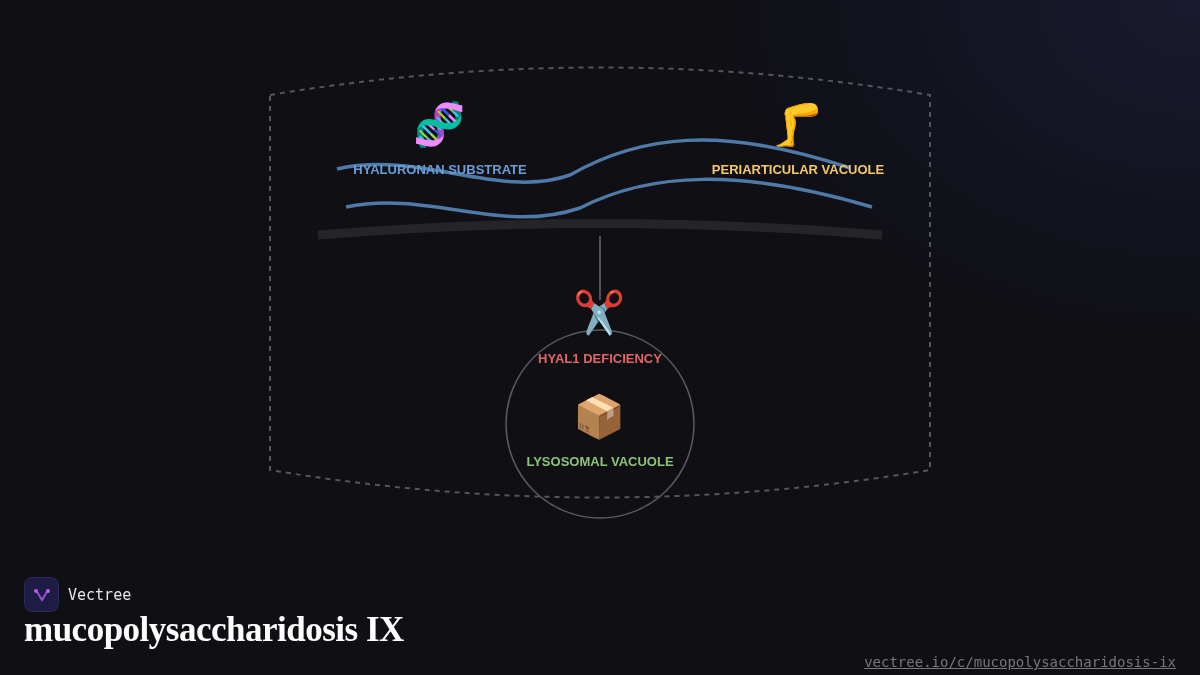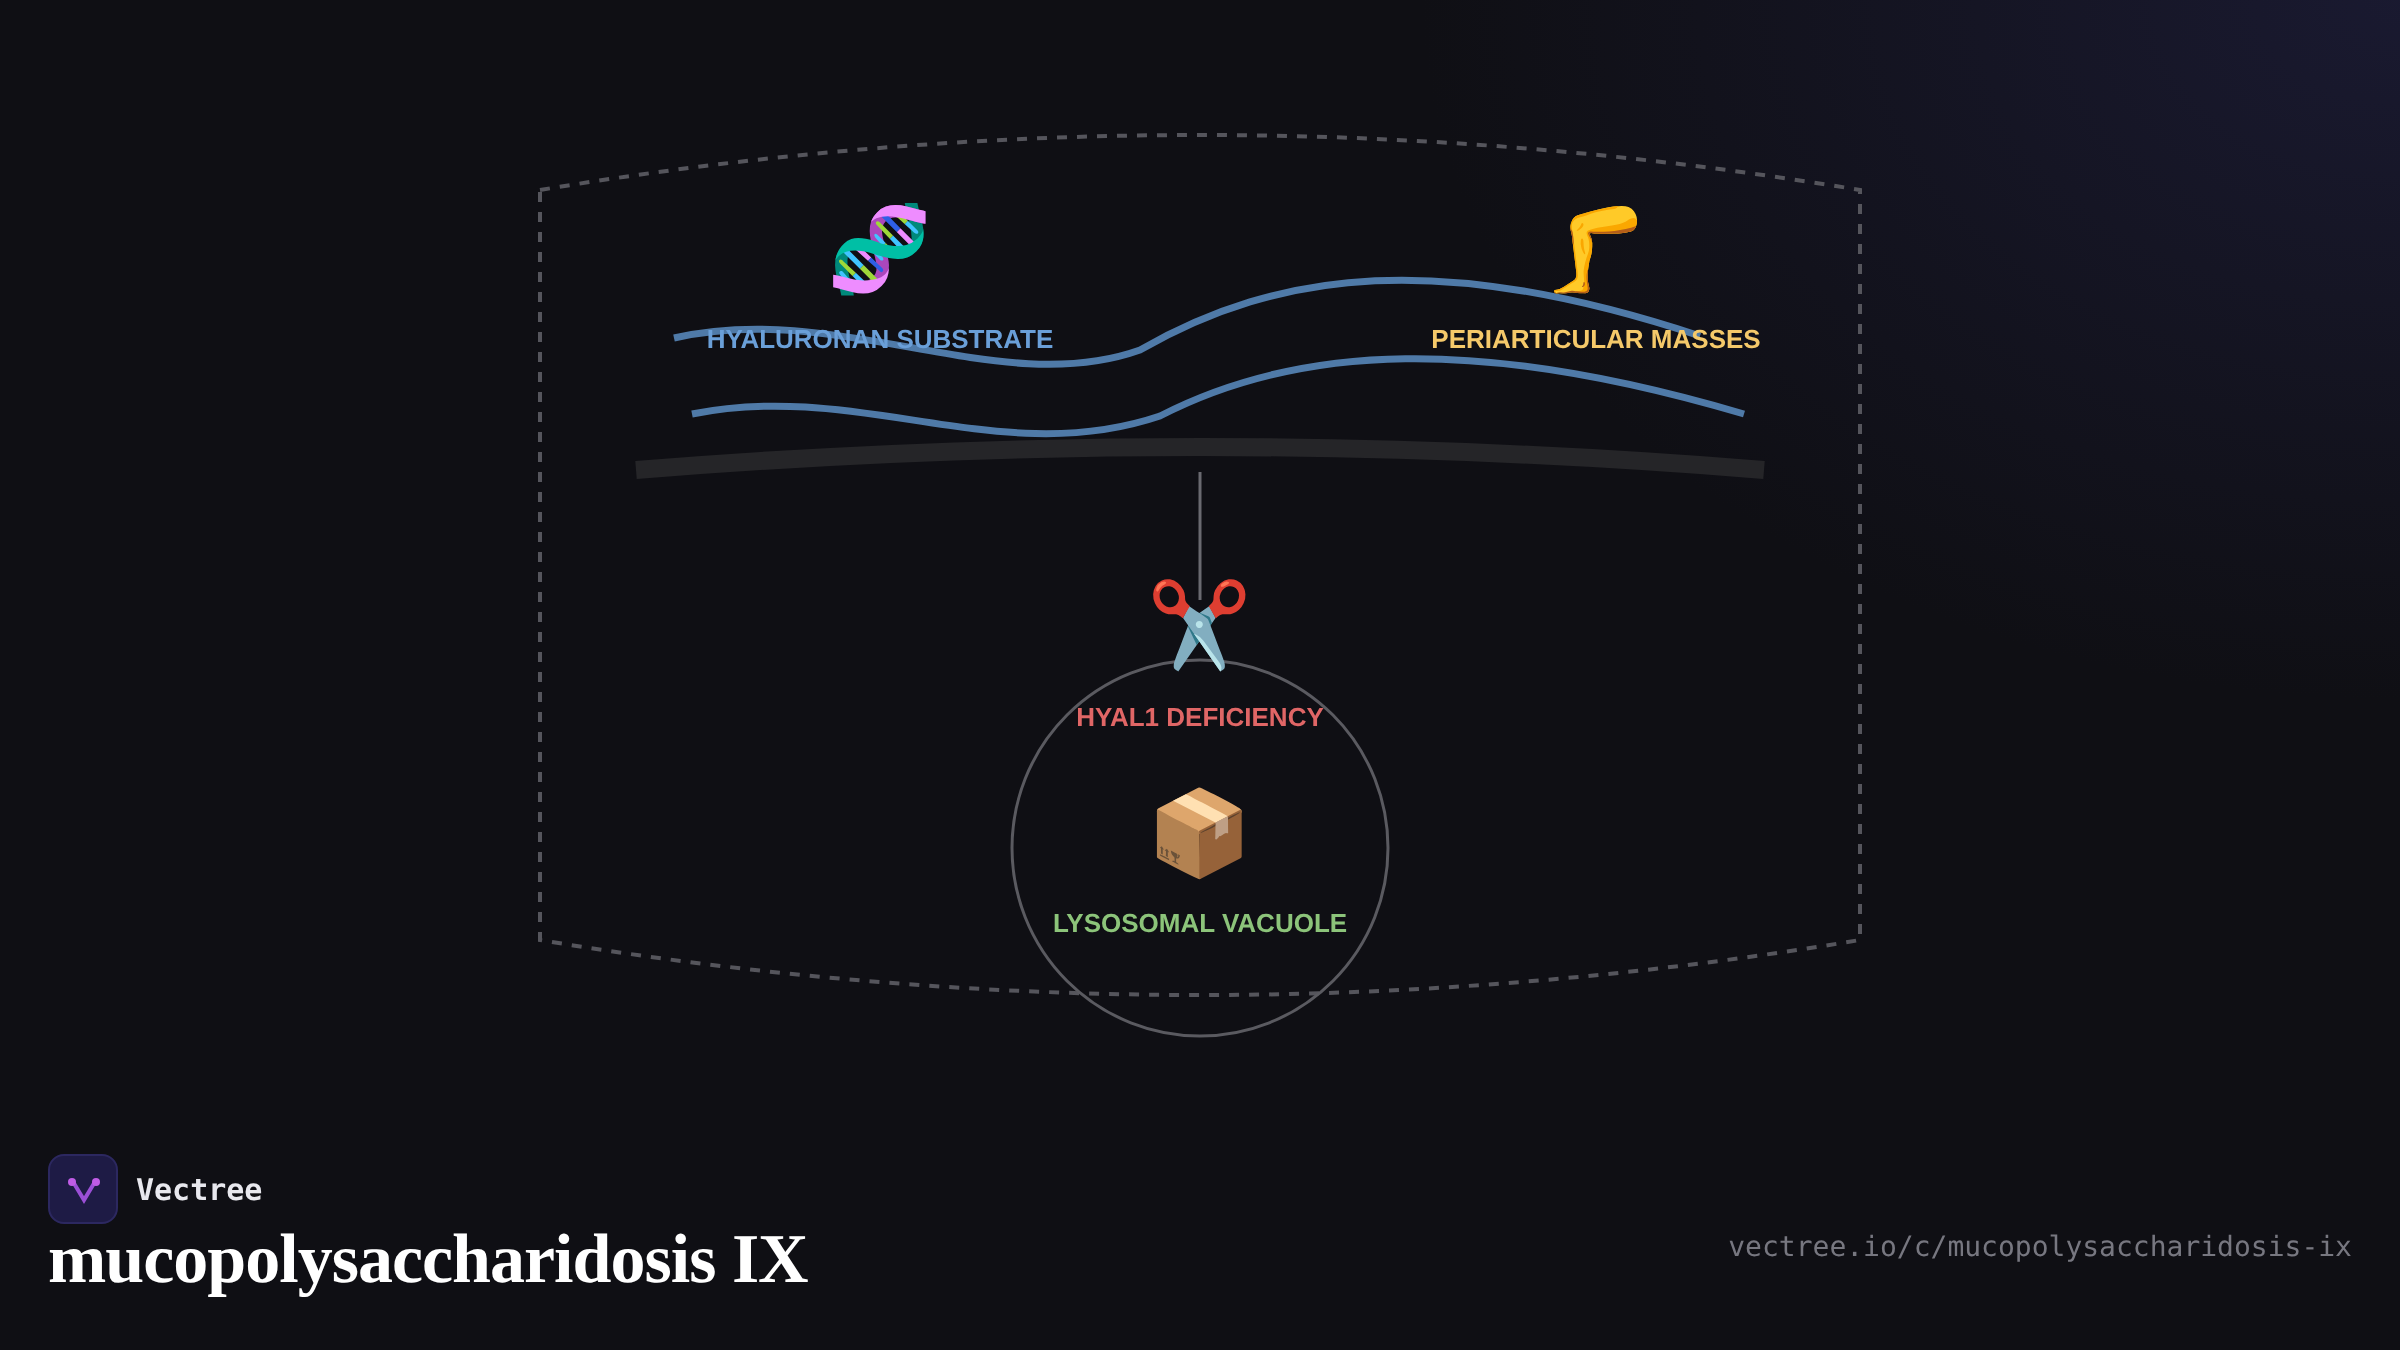--- a/index.html
+++ b/index.html
@@ -18,49 +18,49 @@
       position: absolute; font-weight: bold; font-size: 13px;
       transform: translateX(-50%); white-space: nowrap; text-align: right;
     }
     .emoji { position: absolute; font-size: 42px; transform: translateX(-50%); line-height: 1; }
     .brand { position: absolute; left: 24px; top: 577px; display: flex; align-items: center; gap: 9px; }
     .brand-logo {
       width: 33px; height: 33px; border-radius: 8px;
       background: #1e1b45; border: 1px solid #2c2860;
       display: flex; align-items: center; justify-content: center;
     }
-    .brand-name { color: #e8e8ee; font-family: "DejaVu Sans Mono", monospace; font-weight: bold; font-size: 15px; }
+    .brand-name { color: #e8e8ee; font-family: "DejaVu Sans Mono", monospace; font-weight: normal; font-size: 15px; }
     .title {
       position: absolute; left: 24px; top: 610px; color: #ffffff;
       font-family: Liberation Serif, serif; font-weight: bold; font-size: 35px; letter-spacing: -0.5px;
     }
     .url {
-      position: absolute; right: 24px; top: 616px; color: #777780;
-      font-family: "DejaVu Sans Mono", monospace; font-size: 14px;
+      position: absolute; right: 24px; top: 654px; color: #777780;
+      font-family: "DejaVu Sans Mono", monospace; font-size: 14px; text-decoration: underline;
     }
   </style>
 </head>
 <body>
 
 <div class="bg-glow"></div>
 
 <svg class="diagram" width="1200" height="675">
   <path d="M270 95 Q600 40 930 95 L930 470 Q600 525 270 470 Z" fill="none" stroke="#55555c" stroke-width="2" stroke-dasharray="5 5"></path>
   <path d="M318 235 Q600 212 882 235" fill="none" stroke="#252528" stroke-width="9"></path>
   <path d="M337 169 C420 150 500 200 570 175 C640 135 720 125 850 168" fill="none" stroke="#4f7aa8" stroke-width="3.5"></path>
   <path d="M346 207 C430 190 500 235 580 208 C650 172 740 168 872 207" fill="none" stroke="#4f7aa8" stroke-width="3.5"></path>
   <line x1="600" y1="236" x2="600" y2="300" stroke="#6a6a70" stroke-width="1.5"></line>
   <circle cx="600" cy="424" r="94" fill="none" stroke="#5a5a60" stroke-width="1.5"></circle>
 </svg>
 
 <span class="emoji" style="left:440px; top:104px;">🧬</span>
 <span class="label" style="left:440px; top:162px; color:#6a9fd8;">HYALURONAN SUBSTRATE</span>
 
 <span class="emoji" style="left:798px; top:104px;">🦵</span>
-<span class="label" style="left:798px; top:162px; color:#f5c96a;">PERIARTICULAR MASSES</span>
+<span class="label" style="left:798px; top:162px; color:#f5c96a;">PERIARTICULAR VACUOLE</span>
 
 <span class="emoji" style="left:600px; top:292px;">✂️</span>
 <span class="label" style="left:600px; top:351px; color:#e06666;">HYAL1 DEFICIENCY</span>
 
 <span class="emoji" style="left:600px; top:396px;">📦</span>
 <span class="label" style="left:600px; top:454px; color:#8cc47a;">LYSOSOMAL VACUOLE</span>
 
 <div class="brand">
   <div class="brand-logo">
     <svg width="18" height="16" viewBox="0 0 18 16">

